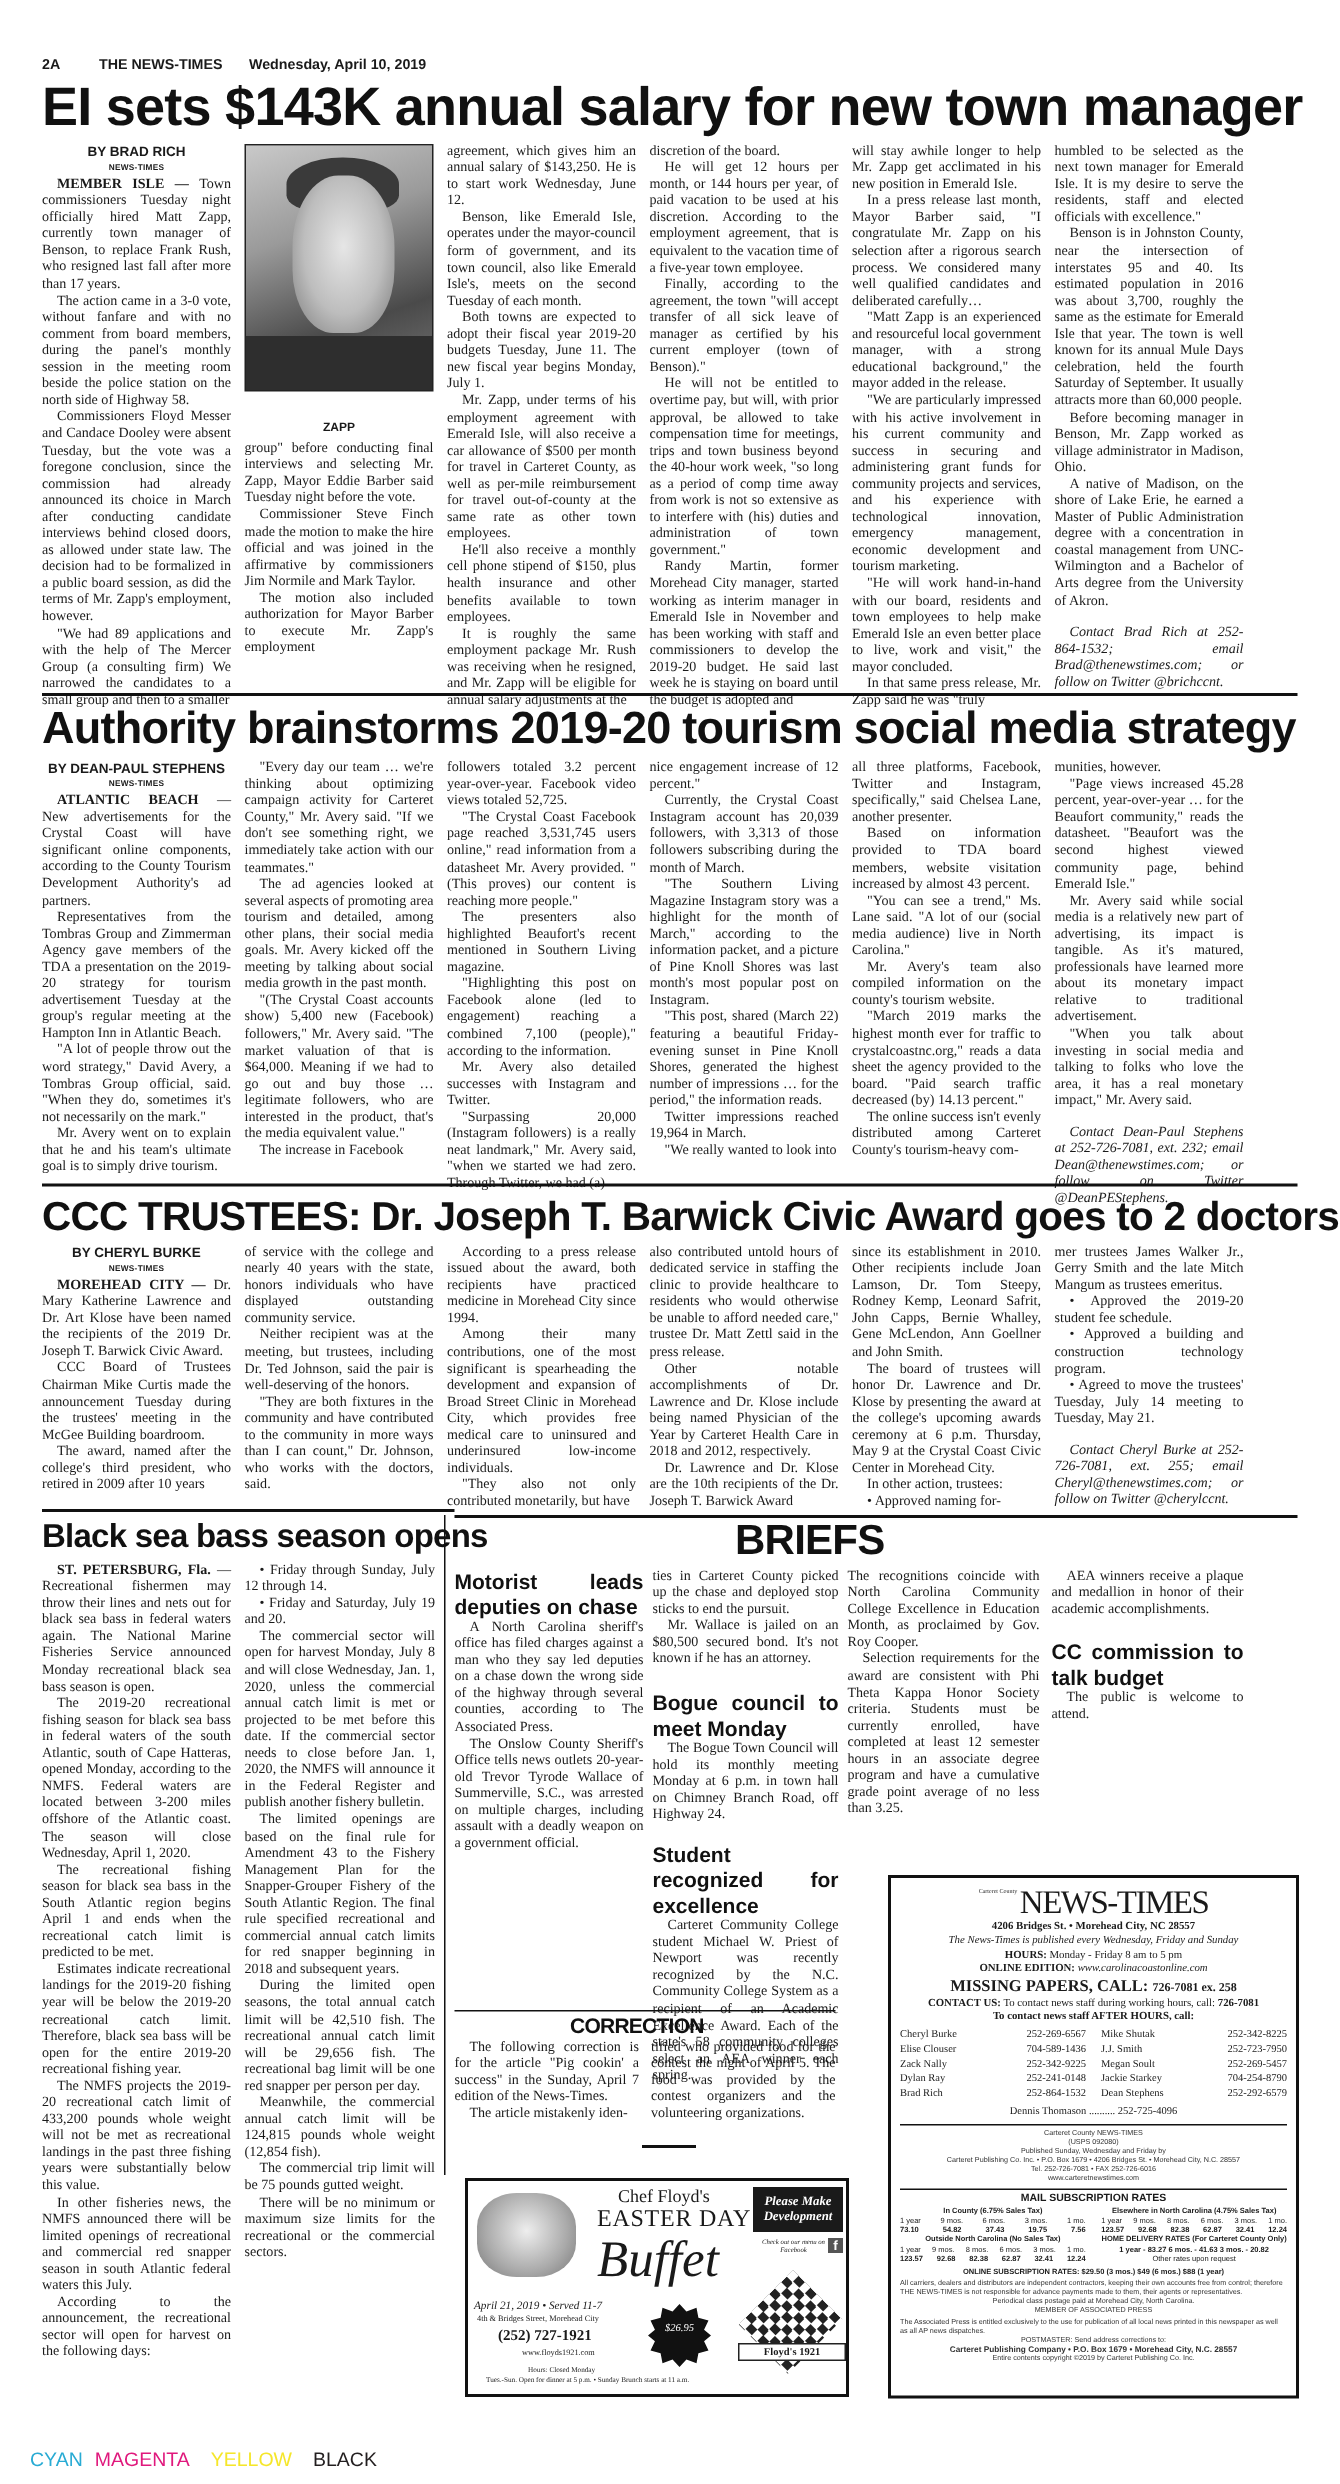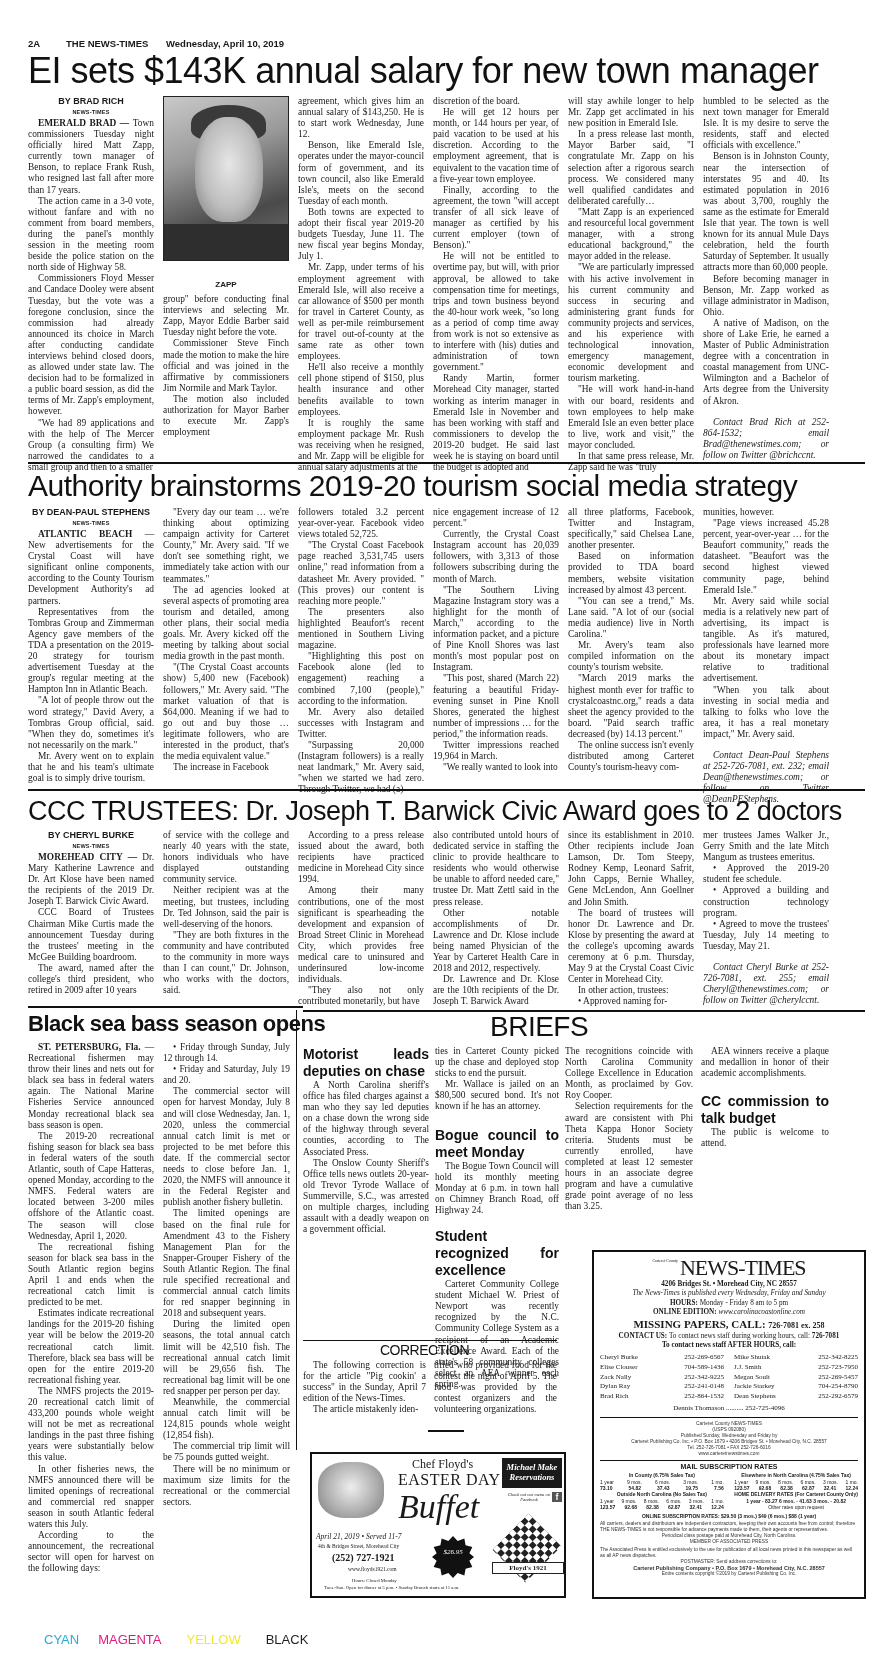--- a/index.html
+++ b/index.html
@@ -1,20 +1,20 @@
 <!DOCTYPE html>
 <html><head>
 <meta charset="utf-8">
 <style>
 *{box-sizing:border-box;margin:0;padding:0}
 body{width:893px;height:1656px;background:#fff;color:#1a1a1a;font-family:"Liberation Serif",serif;position:relative;overflow:hidden}
 .abs{position:absolute}
 .folio{top:38px;left:28px;font-family:"Liberation Sans",sans-serif;font-weight:bold;font-size:9.5px;display:flex;gap:0}
 .folio span{display:inline-block}
-.hl{font-family:"Liberation Sans",sans-serif;font-weight:400;color:#111;white-space:nowrap;letter-spacing:-0.5px}
+.hl{font-family:"Liberation Sans",sans-serif;font-weight:700;color:#111;white-space:nowrap;letter-spacing:-0.5px}
 .cols{display:flex;gap:9px}
 .col{font-size:9.4px;line-height:11.1px;text-align:justify;hyphens:auto}
 .col p{text-indent:10px}
 .byline{text-align:center;font-family:"Liberation Sans",sans-serif;font-weight:bold;font-size:9px;line-height:11px}
 .byline small{display:block;font-size:5.5px;letter-spacing:.2px}
 .dateline{font-weight:bold}
 .contact{font-style:italic;margin-top:10px}
 .rule{position:absolute;left:28px;right:28px;height:2px;background:#111}
 .photo{background:linear-gradient(160deg,#c9c9c9 0%,#9a9a9a 35%,#4a4a4a 70%,#777 100%);border:1px solid #222;position:relative;overflow:hidden}
 .photo .face{position:absolute;left:25%;top:12%;width:55%;height:65%;border-radius:45% 45% 40% 40%;background:radial-gradient(ellipse at 50% 45%,#e6e6e6 0%,#bdbdbd 55%,#7a7a7a 100%)}
@@ -41,21 +41,21 @@
   <span style="width:38px">2A</span>
   <span style="width:100px">THE NEWS-TIMES</span>
   <span>Wednesday, April 10, 2019</span>
 </div>
 
 <h1 class="abs hl" style="top:50px;left:28px;font-size:36px;line-height:42px">EI sets $143K annual salary for new town manager</h1>
 
 <div class="abs cols" style="top:96px;left:28px;width:837px;height:356px">
   <div class="col" style="width:126px">
     <div class="byline"><span>BY BRAD RICH</span><small>NEWS-TIMES</small></div>
-    <p><span class="dateline">EMERALD BRAD —</span> <span>Town commissioners Tuesday night officially hired Matt Zapp, currently town manager of Benson, to replace Frank Rush, who resigned last fall after more than 17 years.</span></p>
+    <p><span class="dateline">MEMBER ISLE —</span> <span>Town commissioners Tuesday night officially hired Matt Zapp, currently town manager of Benson, to replace Frank Rush, who resigned last fall after more than 17 years.</span></p>
     <p>The action came in a 3-0 vote, without fanfare and with no comment from board members, during the panel's monthly session in the meeting room beside the police station on the north side of Highway 58.</p>
     <p>Commissioners Floyd Messer and Candace Dooley were absent Tuesday, but the vote was a foregone conclusion, since the commission had already announced its choice in March after conducting candidate interviews behind closed doors, as allowed under state law. The decision had to be formalized in a public board session, as did the terms of Mr. Zapp's employment, however.</p>
     <p>"We had 89 applications and with the help of The Mercer Group (a consulting firm) We narrowed the candidates to a small group and then to a smaller</p>
   </div>
   <div class="col" style="width:126px">
     <div class="photo" style="height:165px">
       <div class="hair"></div>
         <div class="face"></div>
         <div class="shirt"></div>
     </div>
@@ -255,21 +255,21 @@
     <p style="text-indent:0">tified who provided food for the contest the night of April 5. The food was provided by the contest organizers and the volunteering organizations.</p>
   </div>
 </div>
 <div class="abs" style="top:1430px;left:428px;width:36px;height:2px;background:#111"></div>
 
 <div class="ad" style="top:1452px;left:310px;width:256px;height:146px">
   <div class="abs" style="left:6px;top:8px;width:66px;height:56px;border-radius:40%;background:radial-gradient(circle at 50% 45%,#eee,#aaa 60%,#777)"></div>
   <div class="abs" style="left:100px;top:3px;font-size:12px">Chef Floyd's</div>
   <div class="abs" style="left:86px;top:17px;font-size:16px;letter-spacing:.5px">EASTER DAY</div>
   <div class="abs" style="left:86px;top:34px;font-size:34px;font-style:italic;line-height:38px">Buffet</div>
-  <div class="abs" style="left:190px;top:4px;width:60px;height:30px;background:#1a1a1a;color:#fff;font-style:italic;font-weight:bold;font-size:8.5px;line-height:10px;text-align:center;padding-top:4px">Michael Make Reservations</div>
+  <div class="abs" style="left:190px;top:4px;width:60px;height:30px;background:#1a1a1a;color:#fff;font-style:italic;font-weight:bold;font-size:8.5px;line-height:10px;text-align:center;padding-top:4px">Please Make Development</div>
   <div class="abs" style="left:192px;top:38px;width:50px;font-size:4.5px;font-style:italic;text-align:center">Check out our menu on Facebook</div>
   <div class="abs" style="left:240px;top:38px;width:10px;height:10px;background:#555;color:#fff;font-family:'Liberation Sans',sans-serif;font-size:9px;line-height:10px;text-align:center;font-weight:bold">f</div>
   <div class="abs" style="left:4px;top:78px;font-size:7.5px;font-style:italic">April 21, 2019 • Served 11-7</div>
   <div class="abs" style="left:6px;top:89px;font-size:5.5px">4th &amp; Bridges Street, Morehead City</div>
   <div class="abs" style="left:20px;top:98px;font-size:10px;font-weight:bold">(252) 727-1921</div>
   <div class="abs" style="left:36px;top:112px;font-size:5.5px">www.floyds1921.com</div>
   <div class="abs" style="left:120px;top:82px;width:42px;height:42px;background:#111;color:#fff;clip-path:polygon(50% 0,61% 12%,77% 6%,80% 22%,96% 26%,89% 41%,100% 50%,89% 59%,96% 74%,80% 78%,77% 94%,61% 88%,50% 100%,39% 88%,23% 94%,20% 78%,4% 74%,11% 59%,0 50%,11% 41%,4% 26%,20% 22%,23% 6%,39% 12%);text-align:center;font-style:italic;font-size:7px;padding-top:12px">
     <span>$26.95</span>
   </div>
   <div class="abs" style="left:40px;top:124px;font-size:4.8px">Hours: Closed Monday</div>
@@ -407,18 +407,18 @@
   </div>
   <div class="tiny" style="text-align:left;margin-top:2px">All carriers, dealers and distributors are independent contractors, keeping their own accounts free from control; therefore THE NEWS-TIMES is not responsible for advance payments made to them, their agents or representatives.</div>
   <div class="tiny">Periodical class postage paid at Morehead City, North Carolina.</div>
   <div class="tiny">MEMBER OF ASSOCIATED PRESS</div>
   <div class="tiny" style="text-align:left;margin-top:2px">The Associated Press is entitled exclusively to the use for publication of all local news printed in this newspaper as well as all AP news dispatches.</div>
   <div class="tiny">POSTMASTER: Send address corrections to:</div>
   <div class="tiny" style="font-weight:bold;font-size:5.5px">Carteret Publishing Company • P.O. Box 1679 • Morehead City, N.C. 28557</div>
   <div class="tiny">Entire contents copyright ©2019 by Carteret Publishing Co. Inc.</div>
 </div>
 
-<div class="abs cmyk" style="top:1632px;left:44px;display:flex;gap:19px">
+<div class="abs cmyk" style="top:1632px;left:20px;display:flex;gap:8px">
   <span style="color:#29abd4">CYAN</span>
   <span style="color:#e0197d">MAGENTA</span>
   <span style="color:#f5e62a;margin-left:6px">YELLOW</span>
   <span style="color:#231f20;margin-left:6px">BLACK</span>
 </div>
 
 </body></html>

